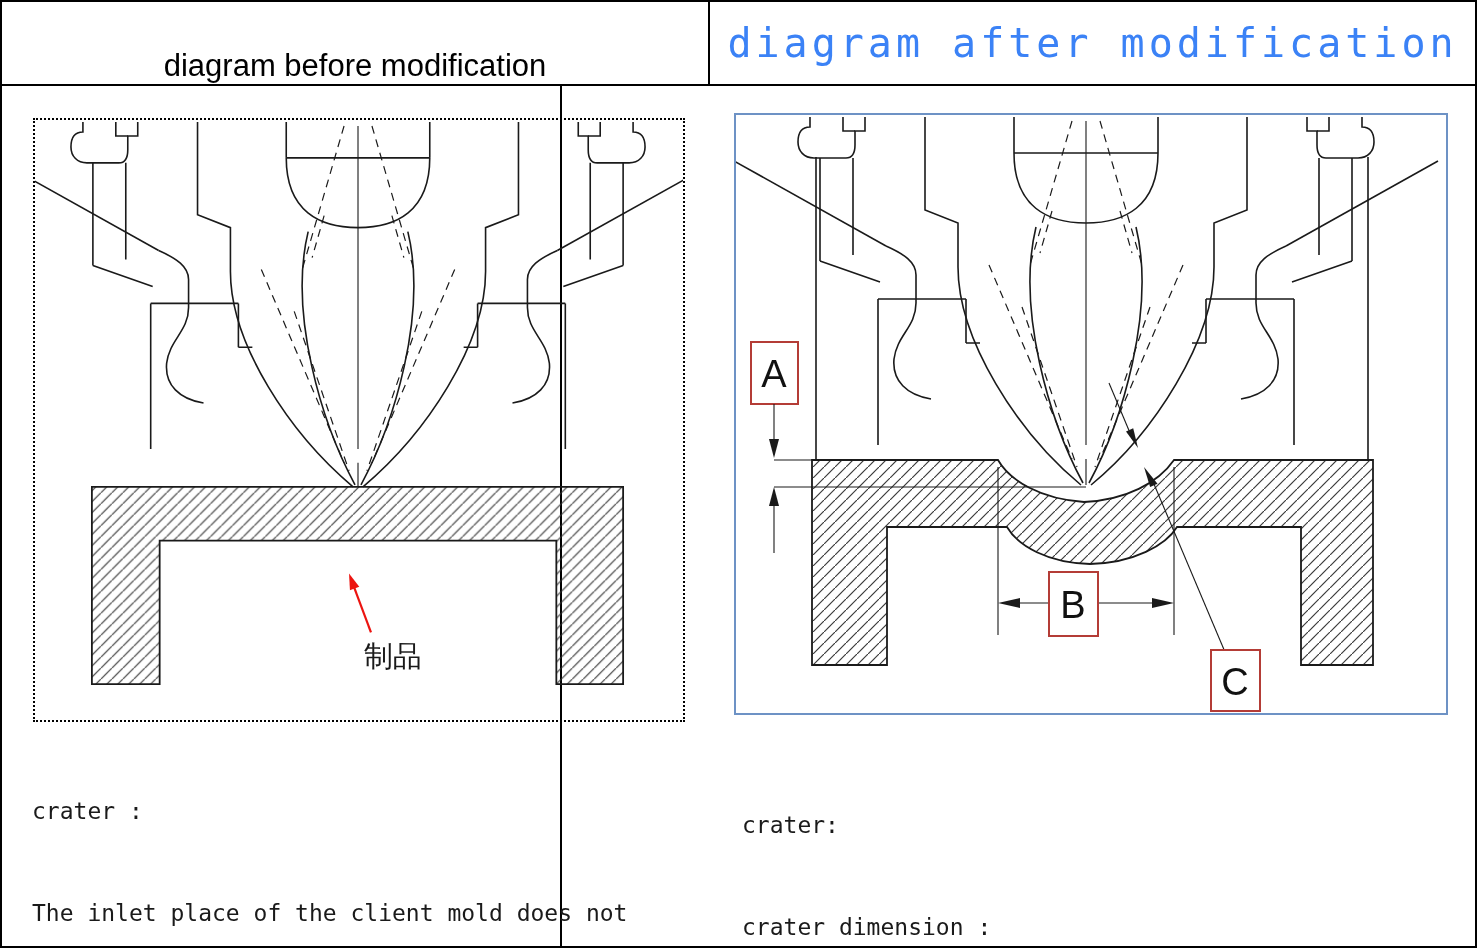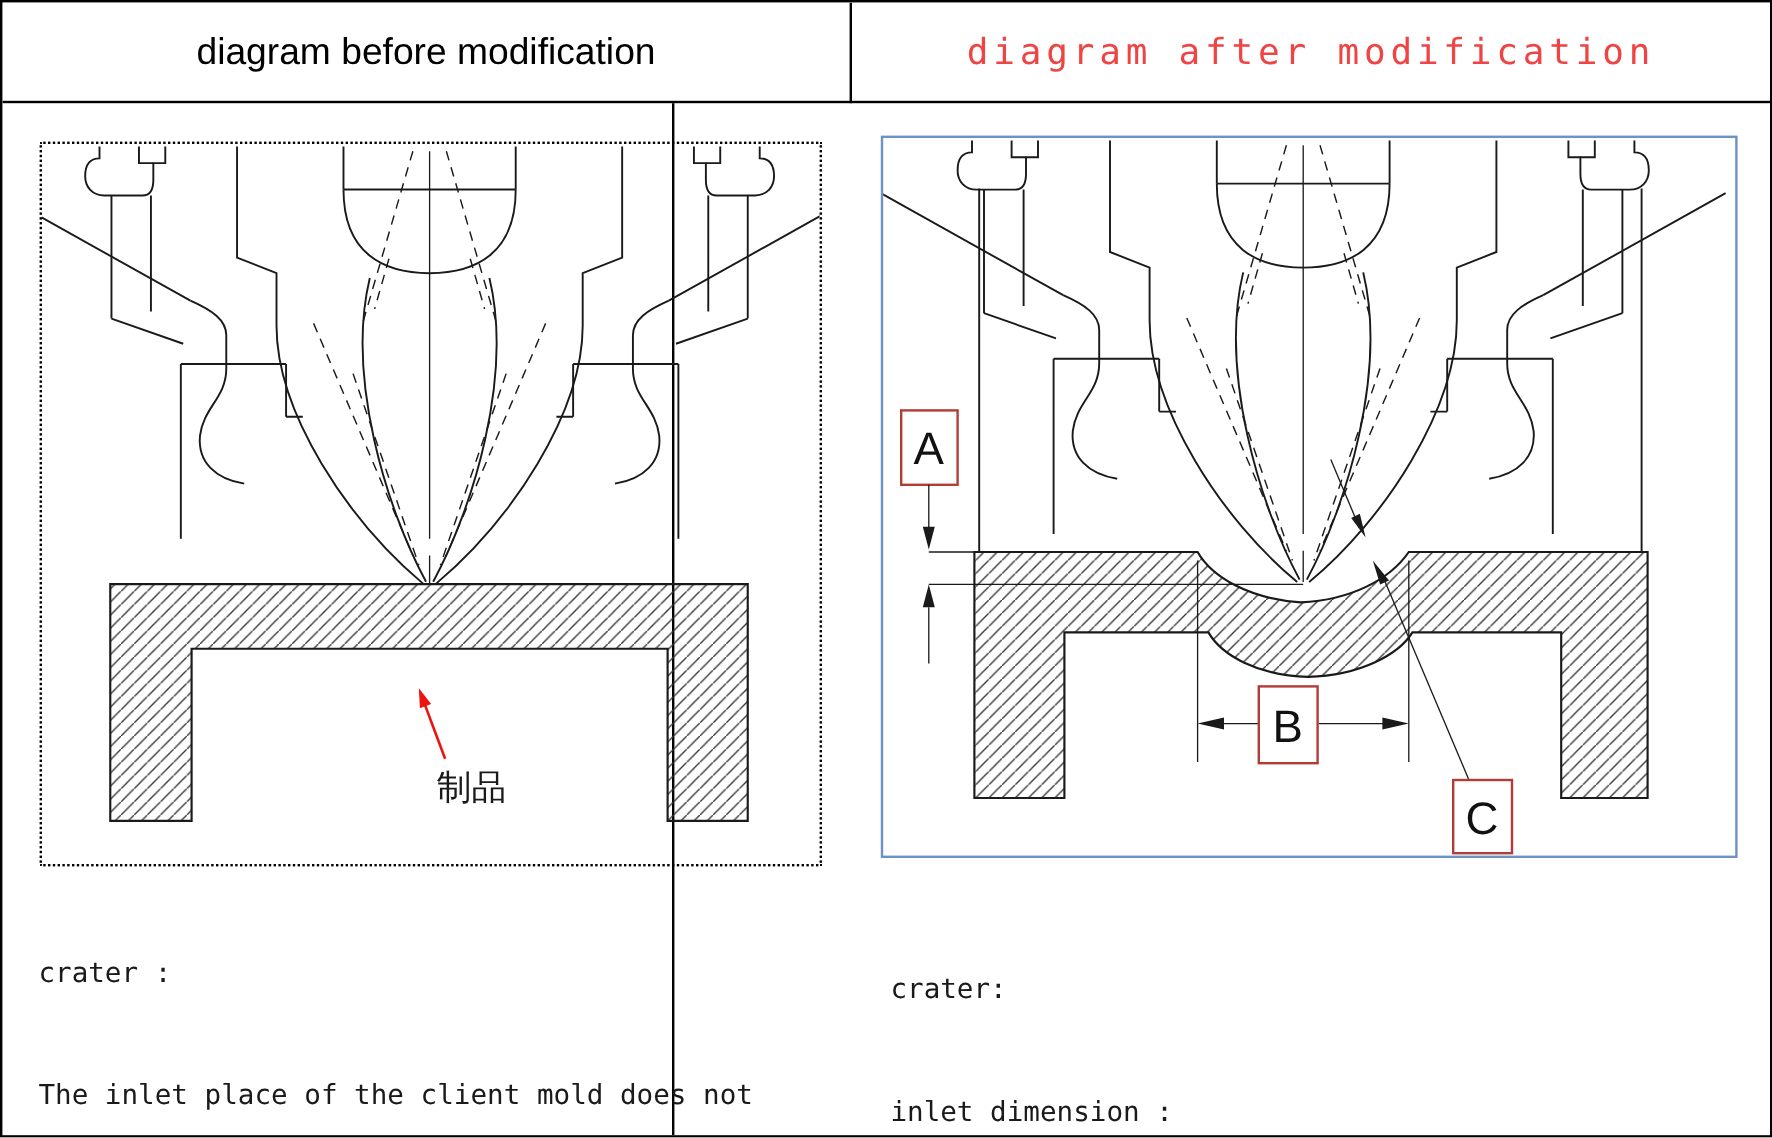--- a/index.html
+++ b/index.html
@@ -1,21 +1,21 @@
 <!DOCTYPE html>
 <html><head>
 <meta charset="utf-8">
 <style>
   html,body{margin:0;padding:0;background:#fff;}
   #page{position:relative;width:1477px;height:948px;background:#fff;border:2px solid #000;box-sizing:border-box;font-family:"Liberation Sans",sans-serif;overflow:hidden;}
   .hdr{position:absolute;top:0;height:84px;display:flex;align-items:center;justify-content:center;border-bottom:2px solid #000;box-sizing:border-box;}
-  #hdr-left{left:0;width:708px;border-right:2px solid #000;}
+  #hdr-left{left:0;width:708px;border-right:2px solid #000;align-items:flex-end;}
   #hdr-right{left:708px;width:765px;}
   #hdr-left .t{font-family:"Liberation Sans",sans-serif;font-size:31px;font-weight:500;color:#000;}
-  #hdr-right .t{font-family:"DejaVu Sans Mono","Liberation Mono",monospace;font-size:30px;letter-spacing:4px;color:#ef4444;}
+  #hdr-right .t{font-family:"DejaVu Sans Mono","Liberation Mono",monospace;font-size:40px;letter-spacing:4px;color:#3b82f6;}
   .panel{position:absolute;top:84px;bottom:0;box-sizing:border-box;}
   #panel-before{left:0;width:560px;border-right:2px solid #000;}
   #panel-after{left:708px;width:765px;}
   #dotted-box{position:absolute;left:31px;top:32px;width:652px;height:604px;border:2px dotted #000;box-sizing:border-box;}
   #blue-box{position:absolute;left:24px;top:27px;width:714px;height:602px;border:2px solid #6d92c5;box-sizing:border-box;}
   svg{display:block;}
   .txt{position:absolute;font-family:"DejaVu Sans Mono","Liberation Mono",monospace;font-size:23px;color:#1a1a1a;line-height:34px;white-space:pre;}
   #before-text{left:30px;top:640px;}
   #after-text{left:32px;top:654px;}
   .draw{stroke:#1a1a1a;fill:none;stroke-width:1.6;}
@@ -180,20 +180,20 @@
           <path class="thin" d="M373,268 L397,325"></path>
           <polygon points="402,333 397.2,313.2 390,316.6" fill="#1a1a1a"></polygon>
           <rect x="475" y="535" width="49" height="61" fill="#fff" stroke-width="2" stroke="#b43c36"></rect>
           <text class="dimletter" x="499" y="580" text-anchor="middle">C</text>
         </g>
       </svg>
     </div>
 
     <div class="txt" id="after-text">
       <div>crater:</div>
-      <div>inlet dimension :</div>
+      <div>crater dimension :</div>
       
       
       
     </div>
   </div>
 
 </div>
 
 </body></html>

